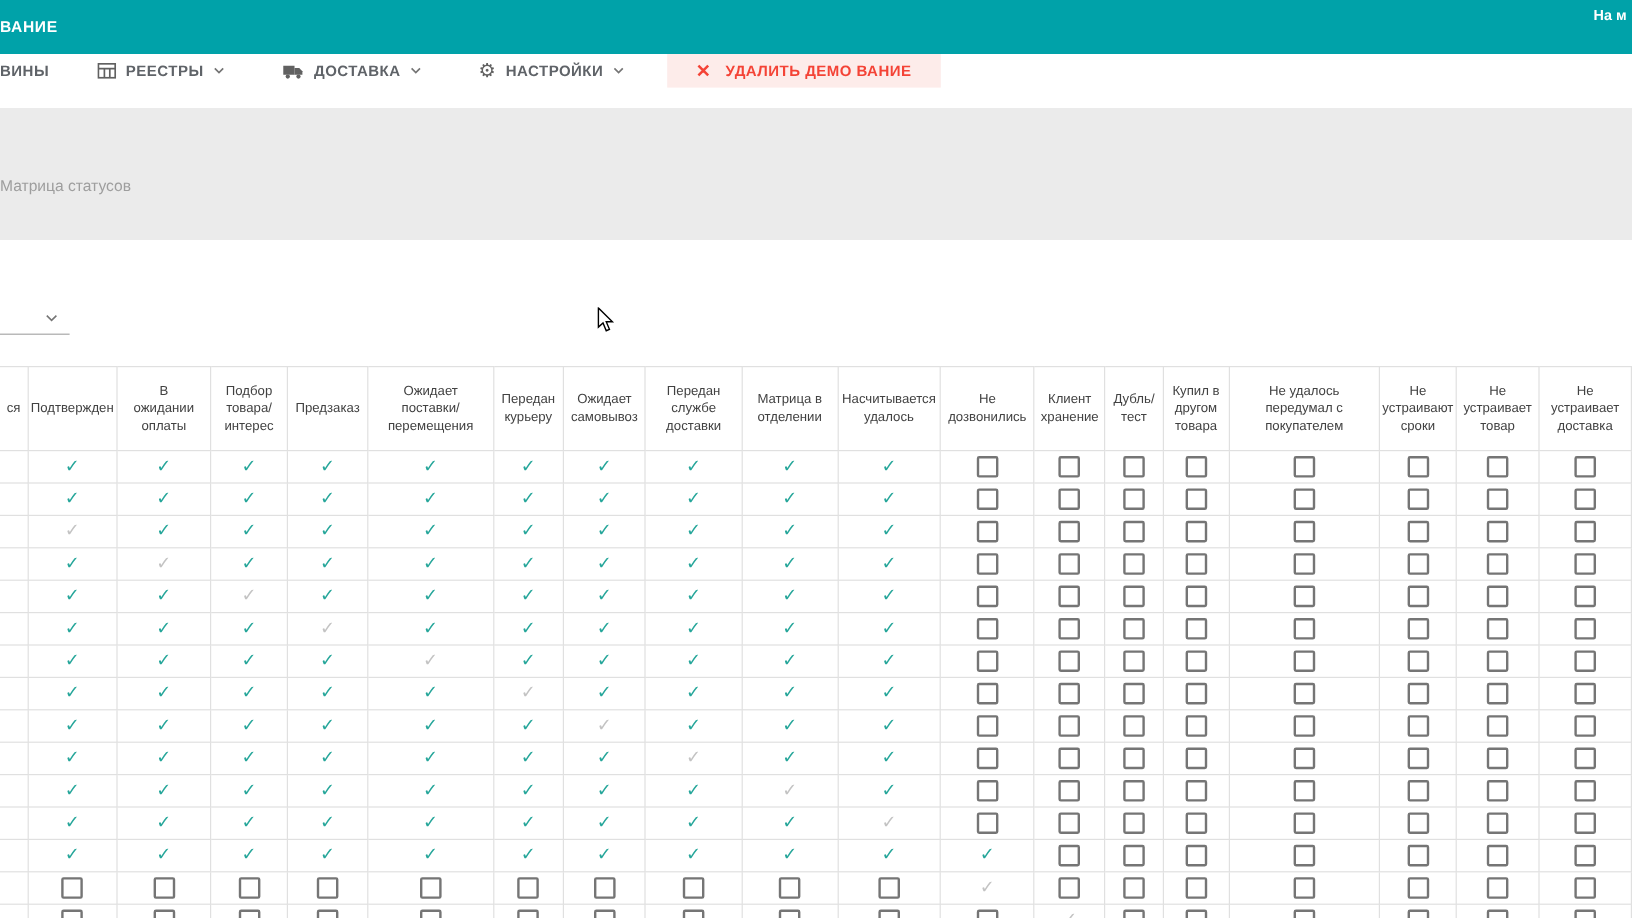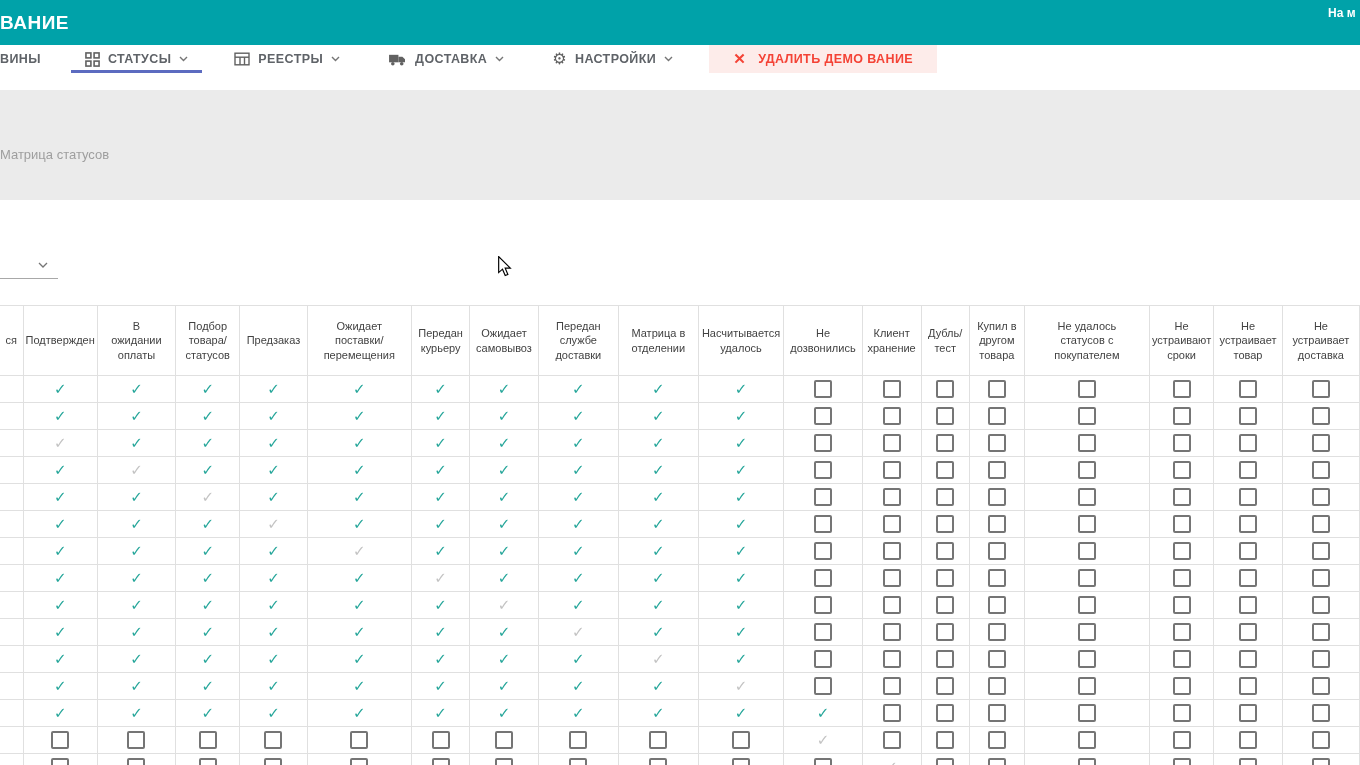--- a/index.html
+++ b/index.html
@@ -6,21 +6,21 @@
   body{
     width:1360px;height:765px;overflow:hidden;position:relative;
     background:#fff;font-family:"Liberation Sans","DejaVu Sans",sans-serif;
     -webkit-font-smoothing:antialiased;
   }
   
   .topbar{
     position:absolute;left:0;top:0;width:1360px;height:45px;
     background:#00a2a9;color:#fff;display:flex;align-items:center;justify-content:space-between;
   }
-  .topbar .brand{font-size:19px;font-weight:bold;letter-spacing:.5px;padding-left:0;white-space:nowrap;}
+  .topbar .brand{font-size:13px;font-weight:bold;letter-spacing:.5px;padding-left:0;white-space:nowrap;}
   .topbar .right-link{position:absolute;left:1328px;top:6px;font-size:12px;font-weight:bold;white-space:nowrap;}
   
   .navbar{
     position:absolute;left:0;top:45px;width:1360px;height:28px;background:#fff;
     display:flex;align-items:stretch;font-size:12.5px;color:#5f6368;
   }
   .nav-item{
     display:flex;align-items:center;gap:8px;padding:0 14px;position:relative;
     font-weight:bold;letter-spacing:.4px;cursor:pointer;white-space:nowrap;
   }
@@ -76,38 +76,20 @@
 <div class="topbar">
   <span class="brand">ВАНИЕ</span>
   <span class="right-link">На м</span>
 </div>
 
 <div class="navbar">
   <div class="nav-item first">
     <span>ВИНЫ</span>
   </div>
 
-  <div class="nav-item active" style="margin-left:22px;">
-    <span>
-      <svg width="15" height="15" viewBox="0 0 16 16">
-          <g fill="none" stroke="#616161" stroke-width="1.7">
-            <rect x="1" y="1" width="5.3" height="5.3"></rect>
-            <rect x="9.7" y="1" width="5.3" height="5.3"></rect>
-            <rect x="1" y="9.7" width="5.3" height="5.3"></rect>
-            <rect x="9.7" y="9.7" width="5.3" height="5.3"></rect>
-          </g>
-        </svg>
-    </span>
-    <span>СТАТУСЫ</span>
-    <span>
-      <svg width="9" height="6">
-          <path d="M1 1l3.5 3.5L8 1" fill="none" stroke="#757575" stroke-width="1.4"></path>
-        </svg>
-    </span>
-  </div>
 
   <div class="nav-item" style="margin-left:18px;">
     <span>
       <svg width="16" height="16" viewBox="0 0 16 16">
           <g fill="none" stroke="#616161" stroke-width="1.4">
             <rect x="1" y="2.2" width="14" height="11.6"></rect>
             <line x1="1" y1="6.2" x2="15" y2="6.2"></line>
             <line x1="6" y1="6.2" x2="6" y2="13.8"></line>
             <line x1="10.5" y1="6.2" x2="10.5" y2="13.8"></line>
           </g>
@@ -193,21 +175,21 @@
         </colgroup>
       <thead>
           <tr id="matrix-head">
             <th>ся</th>
             <th>Подтвержден</th>
             <th>В
 ожидании
 оплаты</th>
             <th>Подбор
 товара/
-статусов</th>
+интерес</th>
             <th>Предзаказ</th>
             <th>Ожидает
 поставки/
 перемещения</th>
             <th>Передан
 курьеру</th>
             <th>Ожидает
 самовывоз</th>
             <th>Передан
 службе
@@ -219,21 +201,21 @@
             <th>Не
 дозвонились</th>
             <th>Клиент
 хранение</th>
             <th>Дубль/
 тест</th>
             <th>Купил в
 другом
 товара</th>
             <th>Не удалось
-статусов с
+передумал с
 покупателем</th>
             <th>Не
 устраивают
 сроки</th>
             <th>Не
 устраивает
 товар</th>
             <th>Не
 устраивает
 доставка</th>

